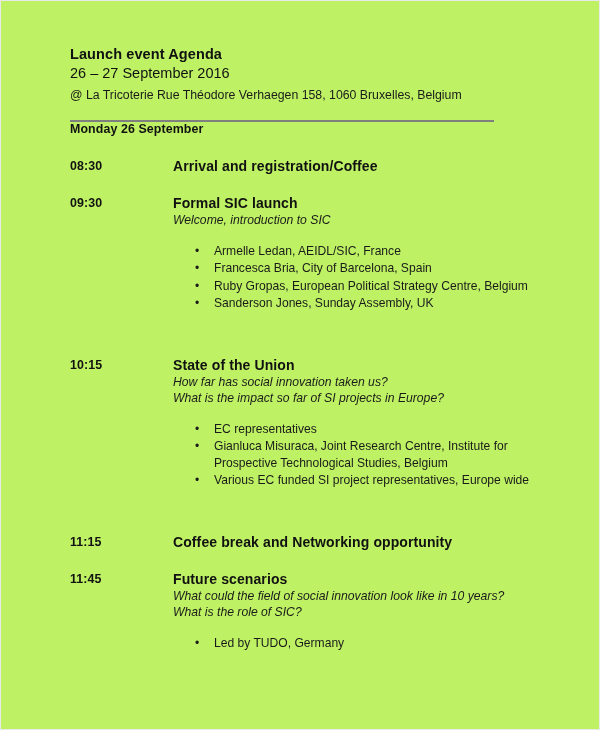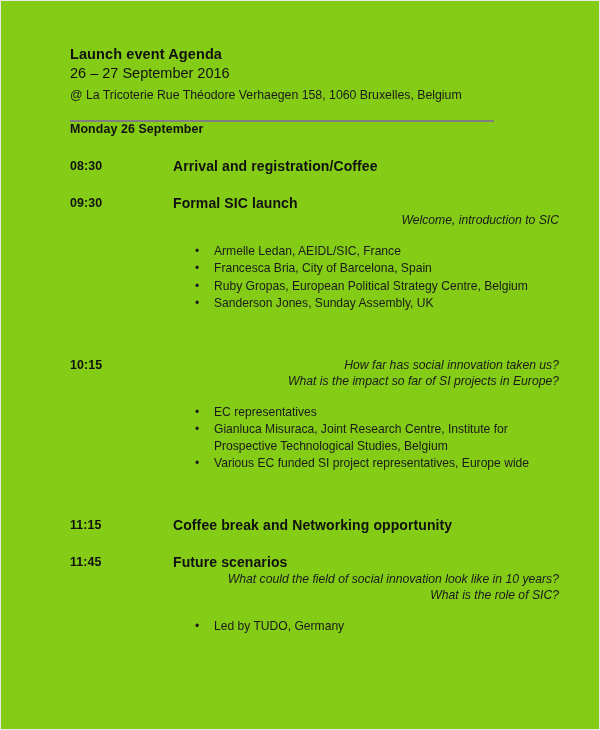--- a/index.html
+++ b/index.html
@@ -8,21 +8,21 @@
     background: #ffffff;
   }
   body {
     font-family: "Liberation Sans", sans-serif;
     color: #1a1a1a;
   }
   .page {
     position: relative;
     width: 600px;
     height: 730px;
-    background: #84cc16;
+    background: #bef264;
     box-sizing: border-box;
     border: 1px solid #e8e8e8;
     overflow: hidden;
   }
   .doc-body {
     position: absolute;
     left: 69px;
     top: 44px;
     right: 40px;
   }
@@ -90,21 +90,20 @@
     line-height: 17px;
     color: #111111;
     letter-spacing: 0.1px;
   }
   .slot-sub {
     font-size: 12.2px;
     font-style: italic;
     font-weight: normal;
     line-height: 16.5px;
     color: #1a1a1a;
-    text-align: right;
   }
   .slot-bullets {
     list-style: none;
     margin: 14px 0 0 0;
     padding: 0;
   }
   .slot-bullets li {
     position: relative;
     padding-left: 41px;
     font-size: 12.1px;
@@ -159,20 +158,21 @@
               <li><span class="bullet-dot">•</span><span>Francesca Bria, City of Barcelona, Spain</span></li>
               <li><span class="bullet-dot">•</span><span>Ruby Gropas, European Political Strategy Centre, Belgium</span></li>
               <li><span class="bullet-dot">•</span><span>Sanderson Jones, Sunday Assembly, UK</span></li>
             </ul>
           </div>
         </div>
         <div class="gap-44"></div>
         <div class="slot">
           <div class="slot-time">10:15</div>
           <div class="slot-body">
+            <div class="slot-title">State of the Union</div>
             <div class="slot-sub">How far has social innovation taken us?</div>
             <div class="slot-sub">What is the impact so far of SI projects in Europe?</div>
             <ul class="slot-bullets">
               <li><span class="bullet-dot">•</span><span>EC representatives</span></li>
               <li><span class="bullet-dot">•</span><span>Gianluca Misuraca, Joint Research Centre, Institute for Prospective Technological Studies, Belgium</span></li>
               <li><span class="bullet-dot">•</span><span>Various EC funded SI project representatives, Europe wide</span></li>
             </ul>
           </div>
         </div>
         <div class="gap-44"></div>

